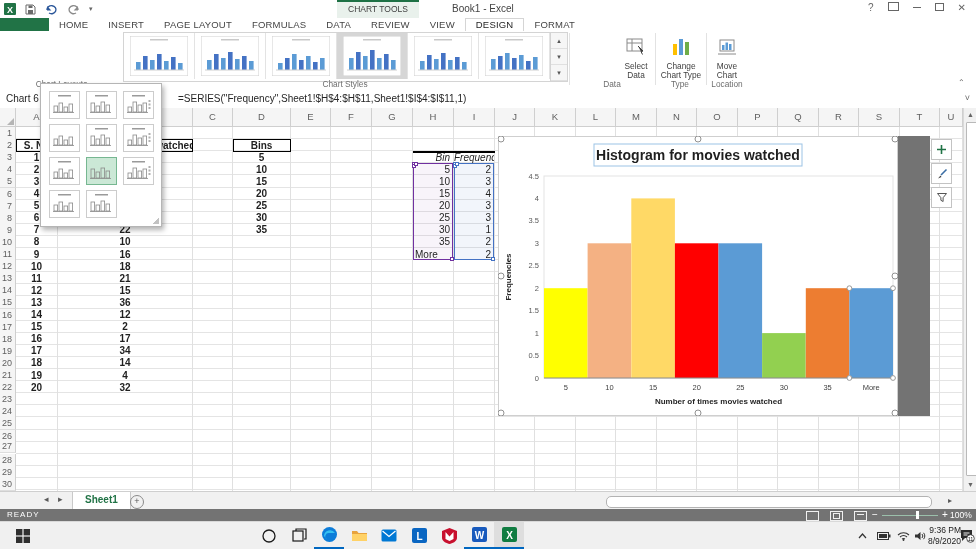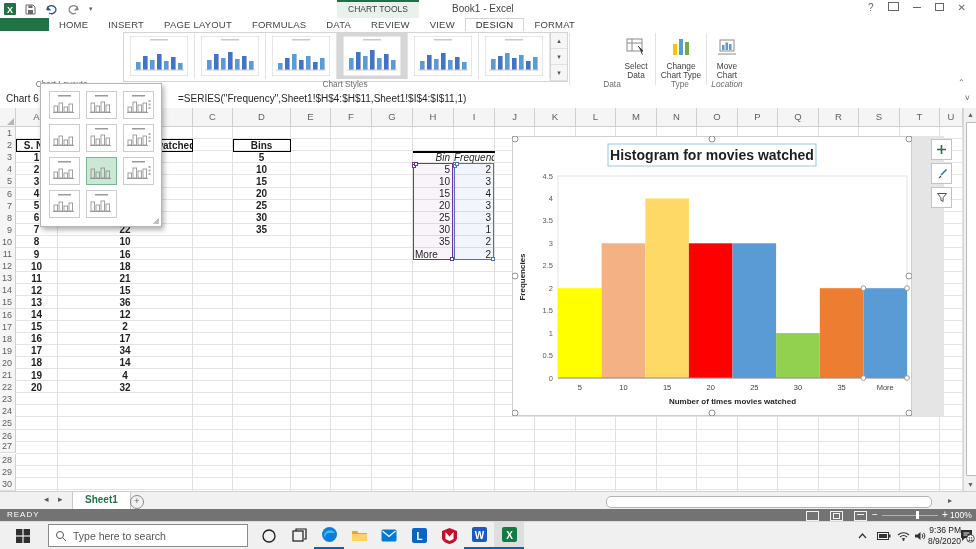--- a/index.html
+++ b/index.html
@@ -45,21 +45,21 @@
   .gl-v{position:absolute;width:1px;background:#e0e0e0;}
   .gl-h{position:absolute;height:1px;background:#e4e4e4;}
   .cell{position:absolute;font-size:10px;line-height:12px;color:#1f1f1f;overflow:hidden;white-space:nowrap;}
   .b{font-weight:bold;}
   .it{font-style:italic;}
   .tc{text-align:center;} .tr{text-align:right;padding-right:3px;box-sizing:border-box;} .tl{text-align:left;padding-left:2px;}
   .blackbox{position:absolute;border:1.5px solid #000;box-sizing:border-box;}
   .range{position:absolute;box-sizing:border-box;}
   .corner{position:absolute;width:4px;height:4px;box-sizing:border-box;background:#fff;}
   
-  #chart{position:absolute;left:512px;top:136px;width:432px;height:280px;background:#e5e5e5;z-index:3;}
+  #chart{position:absolute;left:498px;top:136px;width:432px;height:280px;background:#737373;z-index:3;}
   .chartbtn{position:absolute;left:931px;width:19px;height:19px;background:#fff;border:1px solid #c3c3c3;
             z-index:3;display:flex;align-items:center;justify-content:center;}
   
   #qlmenu{position:absolute;left:40px;top:83px;width:120px;height:142px;background:#fff;border:1px solid #b5b5b5;
           box-shadow:2px 3px 5px rgba(0,0,0,.3);z-index:6;}
   .qlthumb{position:absolute;width:31px;height:28px;border:1px solid #ccc;background:#fff;
            display:flex;align-items:center;justify-content:center;box-sizing:border-box;}
   .qlthumb.sel{background:#cbe8d6;border:1px solid #76b791;}
   .qlresize{position:absolute;right:2px;bottom:2px;width:6px;height:6px;
             background:linear-gradient(135deg,transparent 50%,#9a9a9a 50%);opacity:.6;}
@@ -278,21 +278,21 @@
             <path d="M3 18 h18" stroke="#8a8a8a"></path>
           </svg>
       </div>
       <div>Move Chart</div>
     </div>
 
     <div class="grp-label" style="left:0;width:123px;">Chart Layouts</div>
     <div class="grp-label" style="left:123px;width:444px;">Chart Styles</div>
     <div class="grp-label" style="left:572px;width:80px;">Data</div>
     <div class="grp-label" style="left:655px;width:50px;">Type</div>
-    <div class="grp-label" style="left:706px;width:42px;font-style:italic;">Location</div>
+    <div class="grp-label" style="left:706px;width:42px;">Location</div>
     <div style="position:absolute;left:958px;top:47px;font-size:8px;color:#666;">⌃</div>
   </div>
 
   <div class="fbar">
     <div class="namebox">Chart 6</div>
     <div class="formula">=SERIES("Frequency",Sheet1!$H$4:$H$11,Sheet1!$I$4:$I$11,1)</div>
     <div class="fexpand">˅</div>
   </div>
 
   <div id="grid">
@@ -692,27 +692,20 @@
 
   <div class="taskbar">
     <div class="tslot" style="left:8px;">
       <svg width="14" height="14">
           <rect x="0" y="0" width="6.4" height="6.4" fill="#2f2f2f"></rect>
           <rect x="7.6" y="0" width="6.4" height="6.4" fill="#2f2f2f"></rect>
           <rect x="0" y="7.6" width="6.4" height="6.4" fill="#2f2f2f"></rect>
           <rect x="7.6" y="7.6" width="6.4" height="6.4" fill="#2f2f2f"></rect>
         </svg>
     </div>
-    <div class="searchbox">
-      <svg width="12" height="12" style="margin-left:6px;">
-          <circle cx="5" cy="5" r="3.5" fill="none" stroke="#555"></circle>
-          <path d="M7.8 7.8 L11 11" stroke="#555"></path>
-        </svg>
-      <span>Type here to search</span>
-    </div>
     <div id="taskicons">
         <div class="tslot" style="left: 254px;">
           <svg width="16" height="16">
             <circle cx="8" cy="8" r="6" fill="none" stroke="#1a1a1a" stroke-width="1.3"></circle>
           </svg>
         </div>
         <div class="tslot" style="left: 284px;">
           <svg width="15" height="15">
             <rect x="1" y="3" width="10" height="10" fill="none" stroke="#1a1a1a" stroke-width="1.2"></rect>
             <path d="M4 3 V1 h10 v10 h-2" fill="none" stroke="#1a1a1a" stroke-width="1.2"></path>

